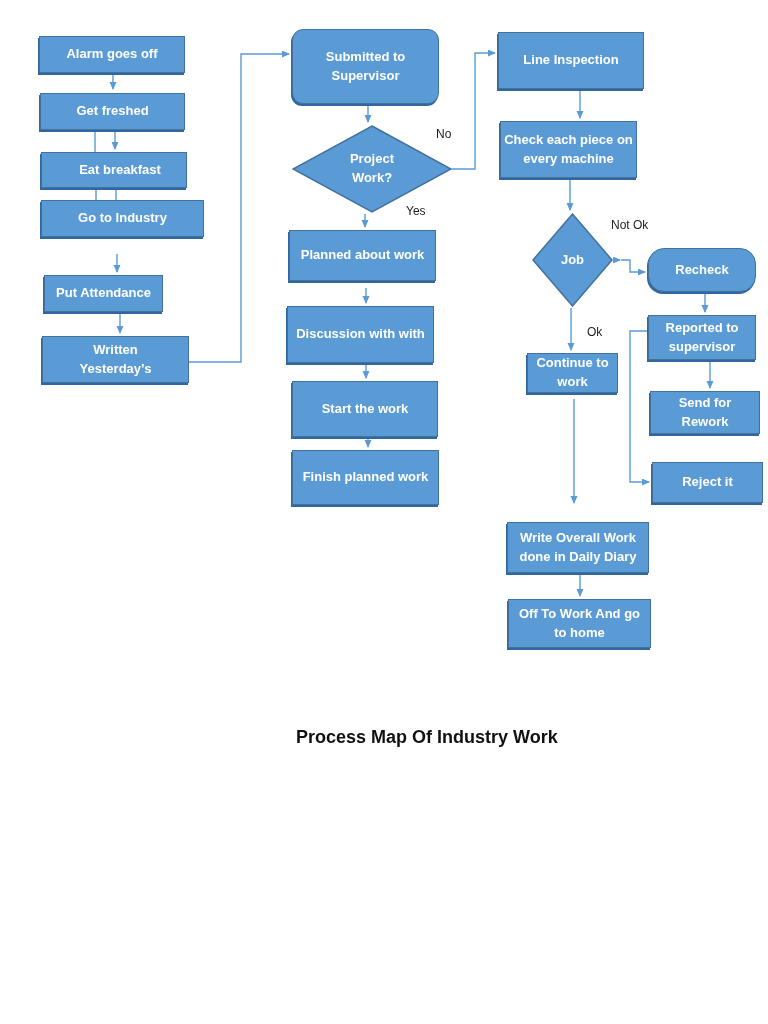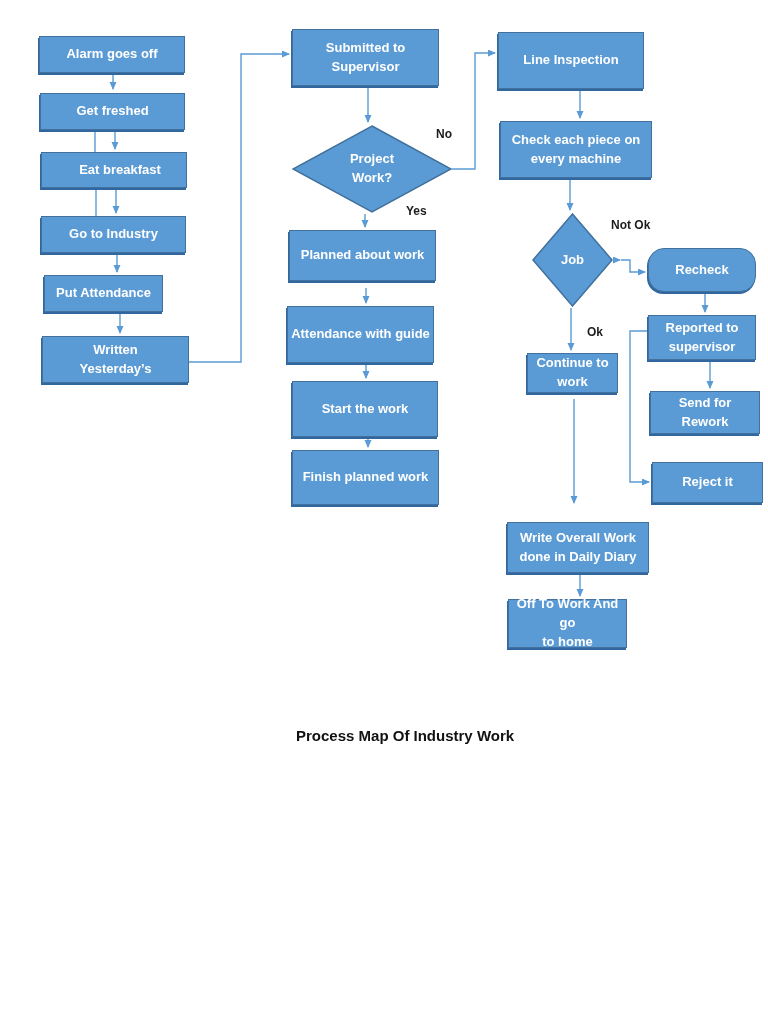--- a/index.html
+++ b/index.html
@@ -17,25 +17,25 @@
     text-align:center; white-space:pre-line;
   }
   .diamond {
     position:absolute; display:flex; align-items:center; justify-content:center;
     color:#ffffff; font-weight:bold; font-size:13px; line-height:1.45;
     text-align:center; white-space:pre-line;
   }
   .diamond svg.dshape { position:absolute; left:0; top:0; width:100%; height:100%; }
   .diamond .nlabel { position:relative; }
   .edge-label {
-    position:absolute; color:#1c1c1c; font-weight:bold; font-size:12px;
+    position:absolute; color:#1c1c1c; font-weight:normal; font-size:12px;
     white-space:nowrap;
   }
   .chart-title {
-    position:absolute; color:#111111; font-weight:bold; font-size:15px;
+    position:absolute; color:#111111; font-weight:bold; font-size:18px;
     white-space:nowrap;
   }
 </style>
 </head>
 <body>
 
 <div class="page">
 
   <svg class="wires" viewBox="0 0 768 1024">
     <defs>
@@ -73,59 +73,59 @@
 
   <div class="node" style="left:39px;top:36px;width:146px;height:37px;">
     <span class="nlabel">Alarm goes off</span>
   </div>
   <div class="node" style="left:40px;top:93px;width:145px;height:37px;">
     <span class="nlabel">Get freshed</span>
   </div>
   <div class="node" style="left:41px;top:152px;width:146px;height:36px;padding-left:12px;">
     <span class="nlabel">Eat breakfast</span>
   </div>
-  <div class="node" style="left:41px;top:216px;width:145px;height:37px;">
+  <div class="node" style="left:41px;top:200px;width:163px;height:37px;">
     <span class="nlabel">Go to Industry</span>
   </div>
   <div class="node" style="left:44px;top:275px;width:119px;height:37px;">
     <span class="nlabel">Put Attendance</span>
   </div>
   <div class="node" style="left:42px;top:336px;width:147px;height:47px;">
     <span class="nlabel">Written
 Yesterday’s</span>
   </div>
 
-  <div class="node" style="left:292px;top:29px;width:147px;height:57px;">
+  <div class="node" style="left:292px;top:29px;width:147px;height:75px;border-radius:11px;">
     <span class="nlabel">Submitted to
 Supervisor</span>
   </div>
   <div class="diamond" style="left:292px;top:125px;width:160px;height:88px;">
     <svg class="dshape" viewBox="0 0 160 88" preserveAspectRatio="none">
       <polygon points="80,1 159,44 80,87 1,44" fill="#5b9bd5" stroke="#41719c" stroke-width="1.5"></polygon>
     </svg>
     <span class="nlabel">Project
 Work?</span>
   </div>
   <div class="node" style="left:289px;top:230px;width:147px;height:51px;">
     <span class="nlabel">Planned about work</span>
   </div>
   <div class="node" style="left:287px;top:306px;width:147px;height:57px;">
-    <span class="nlabel">Attendance with guide</span>
+    <span class="nlabel">Discussion with with</span>
   </div>
   <div class="node" style="left:292px;top:381px;width:146px;height:56px;">
     <span class="nlabel">Start the work</span>
   </div>
   <div class="node" style="left:292px;top:450px;width:147px;height:55px;">
     <span class="nlabel">Finish planned work</span>
   </div>
 
   <div class="node" style="left:498px;top:32px;width:146px;height:57px;">
     <span class="nlabel">Line Inspection</span>
   </div>
-  <div class="node" style="left:500px;top:121px;width:152px;height:57px;">
+  <div class="node" style="left:500px;top:121px;width:137px;height:57px;">
     <span class="nlabel">Check each piece on
 every machine</span>
   </div>
   <div class="diamond" style="left:532px;top:213px;width:81px;height:94px;">
     <svg class="dshape" viewBox="0 0 81 94" preserveAspectRatio="none">
       <polygon points="40.5,1 80,47 40.5,93 1,47" fill="#5b9bd5" stroke="#41719c" stroke-width="1.5"></polygon>
     </svg>
     <span class="nlabel">Job</span>
   </div>
   <div class="node" style="left:648px;top:248px;width:108px;height:44px;border-radius:16px;">
@@ -143,21 +143,21 @@
     <span class="nlabel">Reject it</span>
   </div>
   <div class="node" style="left:527px;top:353px;width:91px;height:40px;">
     <span class="nlabel">Continue to
 work</span>
   </div>
   <div class="node" style="left:507px;top:506px;width:142px;height:51px;margin-top:16px;">
     <span class="nlabel">Write Overall Work
 done in Daily Diary</span>
   </div>
-  <div class="node" style="left:508px;top:599px;width:119px;height:49px;">
+  <div class="node" style="left:508px;top:599px;width:143px;height:49px;">
     <span class="nlabel">Off To Work And go
 to home</span>
   </div>
 
   <div class="edge-label" style="left:436px;top:127px;">No</div>
   <div class="edge-label" style="left:406px;top:204px;">Yes</div>
   <div class="edge-label" style="left:611px;top:218px;">Not Ok</div>
   <div class="edge-label" style="left:587px;top:325px;">Ok</div>
 
   <div class="chart-title" style="left:296px;top:727px;">Process Map Of Industry Work</div>

